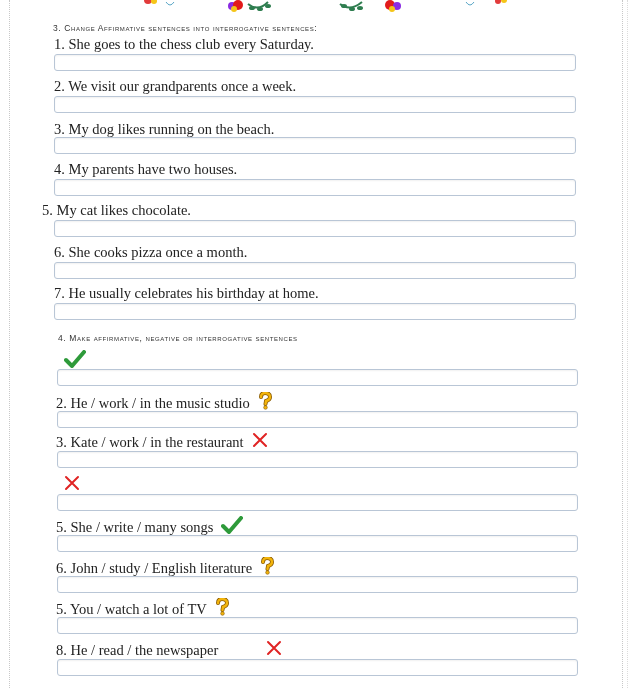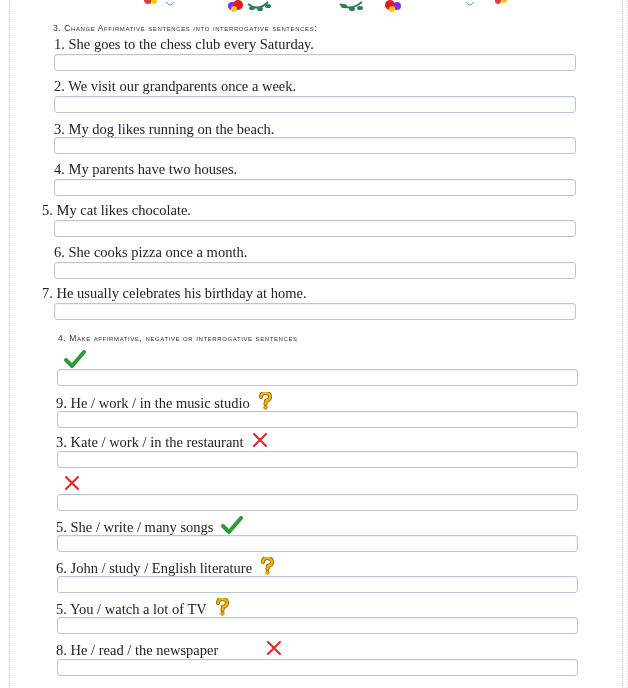--- a/index.html
+++ b/index.html
@@ -65,37 +65,37 @@
     </div>
     <input class="inbox" type="text" value="" style="left: 54px; top: 179px; width: 522px;">
     <div class="item" style="left: 42px; top: 201px; justify-content: center;">
       <span>5. My cat likes chocolate.</span>
     </div>
     <input class="inbox" type="text" value="" style="left: 54px; top: 220px; width: 522px;">
     <div class="item" style="left: 54px; top: 243px;">
       <span>6. She cooks pizza once a month.</span>
     </div>
     <input class="inbox" type="text" value="" style="left: 54px; top: 262px; width: 522px;">
-    <div class="item" style="left: 42px; top: 284px;">
+    <div class="item" style="left: 54px; top: 284px;">
       <span>7. He usually celebrates his birthday at home.</span>
     </div>
     <input class="inbox" type="text" value="" style="left: 54px; top: 303px; width: 522px;">
   </div>
 
 <div class="sec-head" style="left:58px;top:333px;">4.  Make affirmative, negative or interrogative sentences</div>
 
 <div id="sec4">
     <div class="item" style="left: 56px; top: 350px;">
       <span class="mark"><svg width="22" height="18" viewBox="0 0 22 18">
           <path d="M2 10 L8 16 L20 2" stroke="#2e9a3a" stroke-width="4" fill="none" stroke-linecap="round" stroke-linejoin="round"></path>
         </svg></span>
     </div>
     <input class="inbox" type="text" value="" style="left: 57px; top: 369px; width: 521px;">
     <div class="item" style="left: 56px; top: 392px;">
-      <span>9. He / work / in the music studio</span>
+      <span>2. He / work / in the music studio</span>
       <span class="mark"><svg width="14" height="18" viewBox="0 0 14 18">
           <path d="M3 5 Q3 1 7 1 Q12 1 12 5 Q12 8 8 9 L7.5 12" stroke="#8a5a00" stroke-width="4" fill="none" stroke-linecap="round"></path>
           <path d="M3 5 Q3 1 7 1 Q12 1 12 5 Q12 8 8 9 L7.5 12" stroke="#f2b40c" stroke-width="2.4" fill="none" stroke-linecap="round"></path>
           <circle cx="7.5" cy="15.5" r="1.8" fill="#f2b40c" stroke="#8a5a00" stroke-width="0.6"></circle>
         </svg></span>
     </div>
     <input class="inbox" type="text" value="" style="left: 57px; top: 411px; width: 521px;">
     <div class="item" style="left: 56px; top: 432px;">
       <span>3. Kate / work / in the restaurant</span>
       <span class="mark"><svg width="16" height="16" viewBox="0 0 16 16">

